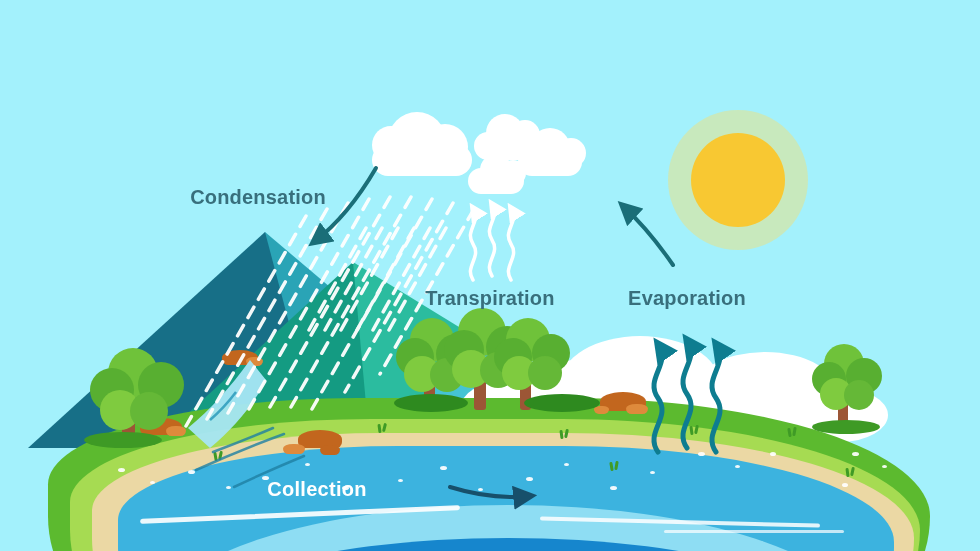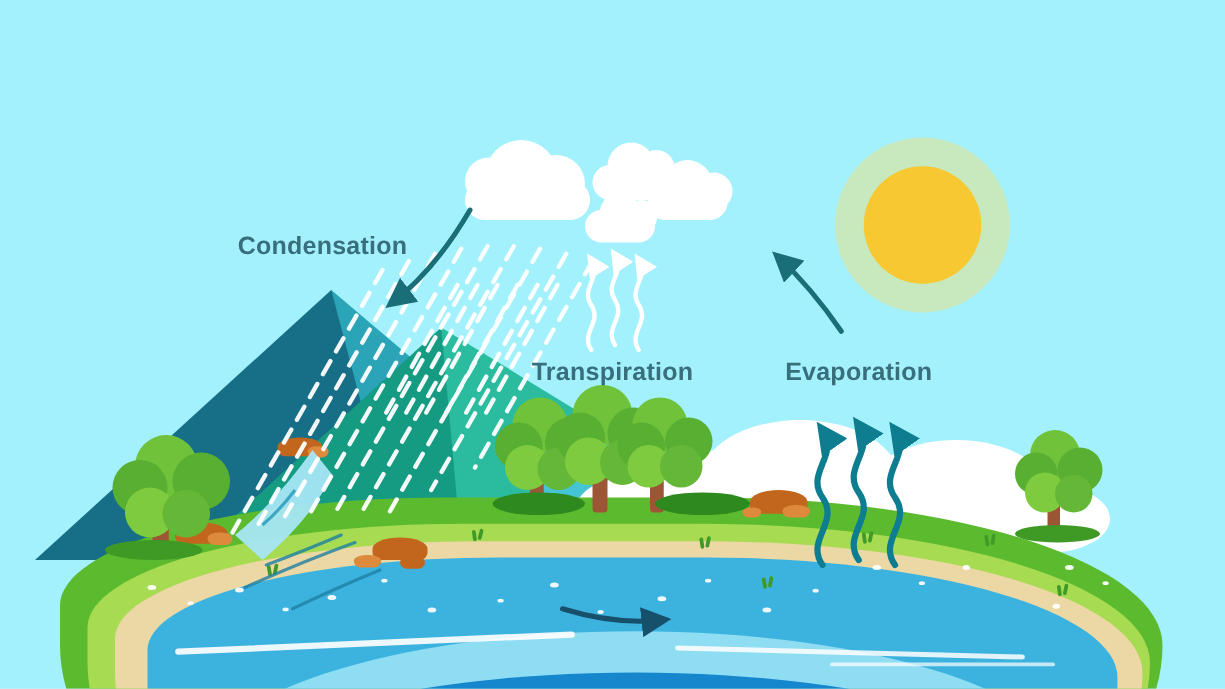--- a/index.html
+++ b/index.html
@@ -254,14 +254,15 @@
     <g stroke="#0E7D90" stroke-width="5" fill="none" stroke-linecap="round">
       <path d="M658,452 C644,432 672,418 658,398 C644,378 672,364 658,344" marker-end="url(#mEvap)"></path>
       <path d="M687,448 C673,428 701,414 687,394 C673,374 701,360 687,340" marker-end="url(#mEvap)"></path>
       <path d="M716,452 C702,432 730,418 716,398 C702,378 730,364 716,344" marker-end="url(#mEvap)"></path>
     </g>
   </svg>
 
   <div class="skylabel" style="left:258px;top:186px;">Condensation</div>
   <div class="skylabel" style="left:490px;top:287px;">Transpiration</div>
   <div class="skylabel" style="left:687px;top:287px;">Evaporation</div>
+  <div class="waterlabel" style="left:317px;top:478px;">Collection</div>
 
 </div>
 
 </body></html>

